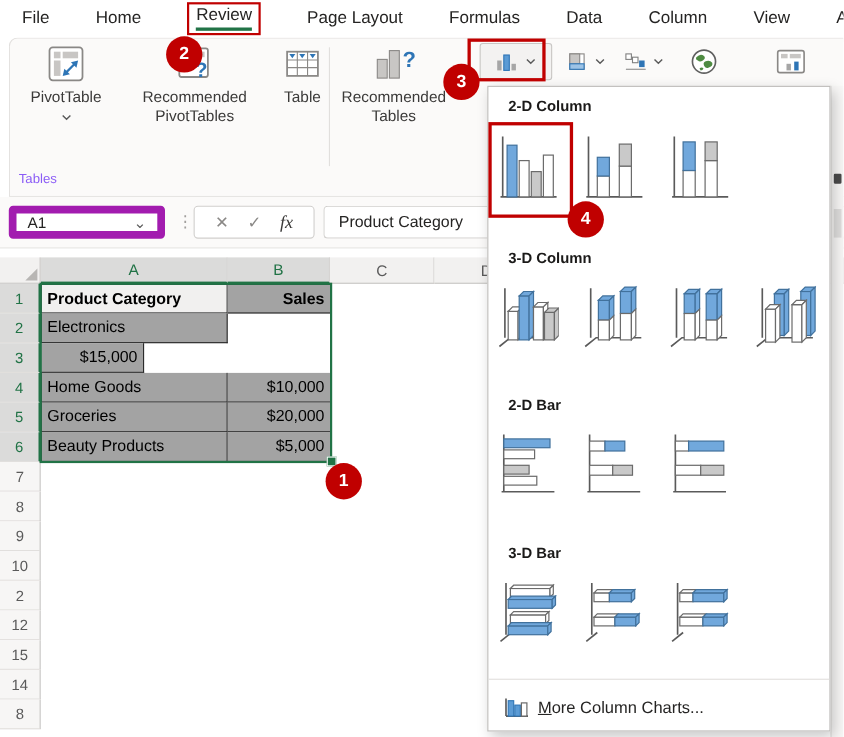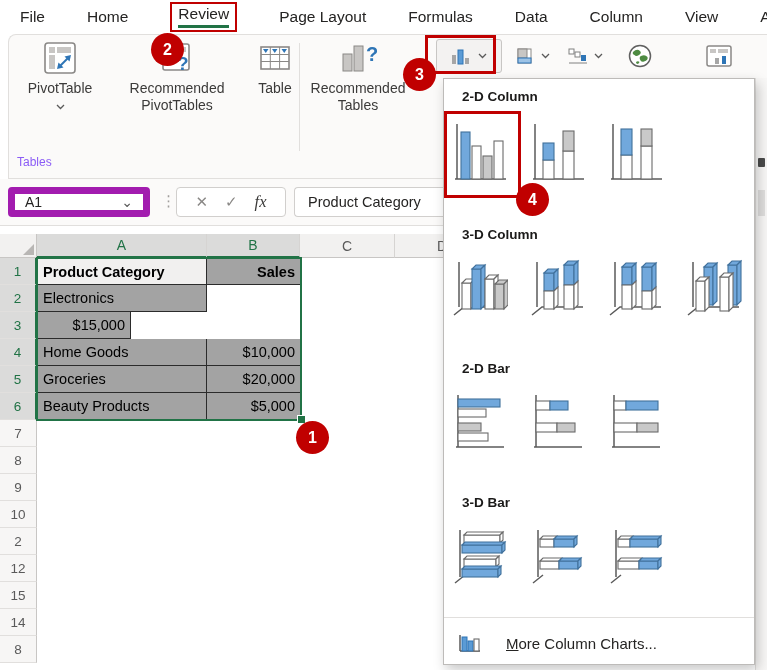--- a/index.html
+++ b/index.html
@@ -62,21 +62,21 @@
   .fillhandle{position:absolute;left:297px;top:189px;width:7px;height:7px;background:#217346;border:1.5px solid #fff;cursor:crosshair;}
 
   
   .panel{position:absolute;left:443px;top:78px;width:312px;height:587px;background:#fff;border:1px solid #BDBBB9;box-shadow:3px 5px 12px rgba(0,0,0,0.22);z-index:40;box-sizing:border-box;}
   .ph{position:absolute;left:18px;font-size:13.5px;font-weight:bold;color:#1B1A19;}
   #ph1{top:10px;} #ph2{top:148px;} #ph3{top:282px;} #ph4{top:416px;}
   .chart-cell{position:absolute;width:64px;height:74px;display:flex;align-items:center;justify-content:center;cursor:pointer;}
   .r1{top:36px;} .r2{top:172px;} .r3{top:306px;} .r4{top:440px;}
   .c1{left:4px;} .c2{left:82px;} .c3{left:160px;} .c4{left:238px;}
   .pdivider{position:absolute;left:0;top:538px;width:100%;height:1px;background:#E1DFDD;}
-  .more-row{position:absolute;left:0;top:546px;width:100%;height:36px;display:flex;align-items:center;padding-left:14px;gap:24px;font-size:15px;color:#252423;cursor:pointer;box-sizing:border-box;}
+  .more-row{position:absolute;left:0;top:546px;width:100%;height:36px;display:flex;align-items:center;padding-left:14px;gap:7px;font-size:15px;color:#252423;cursor:pointer;box-sizing:border-box;}
   .ul{text-decoration:underline;}
 
   
   .redbox{position:absolute;border:3px solid #C00000;z-index:60;pointer-events:none;box-sizing:border-box;}
   #rb-colbtn{left:425px;top:35px;width:71px;height:39px;}
   #rb-2dcol{left:444px;top:111px;width:77px;height:87px;}
   .badge{position:absolute;width:33px;height:33px;border-radius:50%;background:#C00000;color:#fff;font-size:16px;font-weight:bold;display:flex;align-items:center;justify-content:center;z-index:70;}
   #badge1{left:296px;top:421px;} #badge2{left:151px;top:33px;} #badge3{left:403px;top:58px;} #badge4{left:516px;top:183px;}
 
   

